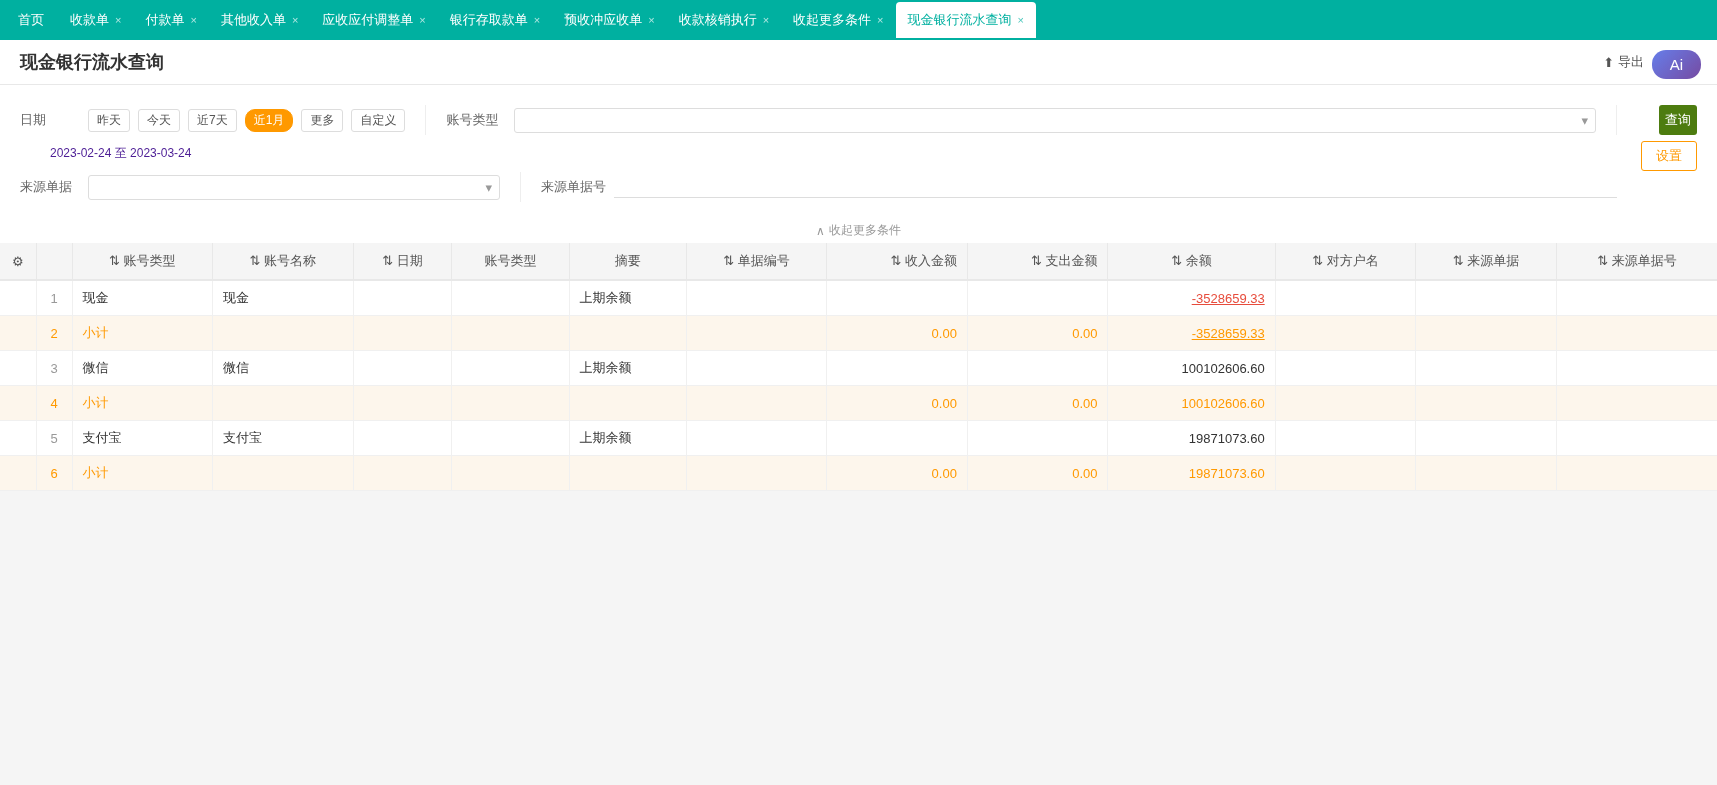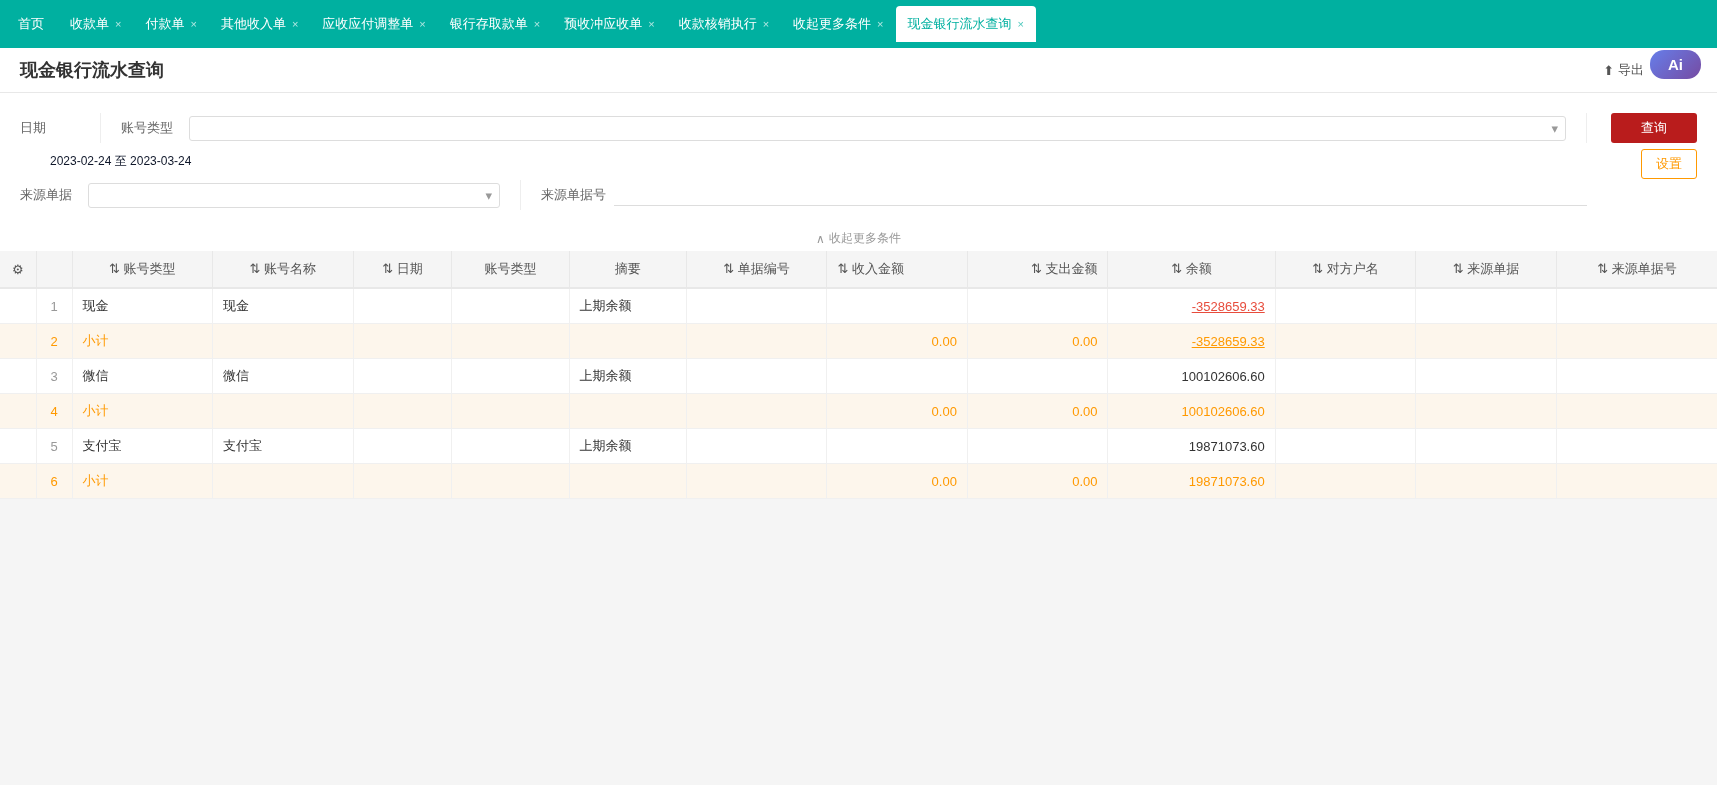--- a/index.html
+++ b/index.html
@@ -3,21 +3,21 @@
   <meta charset="utf-8">
   <style>
     * { box-sizing: border-box; margin: 0; padding: 0; }
     body { font-family: "Microsoft YaHei", Arial, sans-serif; font-size: 13px; background: #f5f5f5; color: #333; }
 
     
     .nav-bar {
       background: #00b0a0;
       display: flex;
       align-items: center;
-      height: 48px;
+      height: 40px;
       padding: 0 4px;
       overflow: hidden;
     }
     .nav-item {
       color: #fff;
       padding: 0 12px;
       height: 36px;
       display: flex;
       align-items: center;
       cursor: pointer;
@@ -93,21 +93,21 @@
       font-size: 12px;
       color: #555;
     }
     .date-btn.active {
       background: #f90;
       color: #fff;
       border-color: #f90;
       border-radius: 10px;
     }
     .date-range {
-      color: #0f172a;
+      color: #4c1d95;
       font-size: 12px;
     }
     .filter-select {
       border: 1px solid #ddd;
       border-radius: 3px;
       padding: 4px 24px 4px 8px;
       background: #fff;
       cursor: pointer;
       font-size: 13px;
       color: #333;
@@ -128,24 +128,24 @@
       color: #999;
       pointer-events: none;
     }
     .dots-btn {
       color: #f90;
       cursor: pointer;
       font-size: 18px;
       letter-spacing: 2px;
     }
     .btn-query {
-      background: #b91c1c;
+      background: #4d7c0f;
       color: #fff;
       border: none;
-      padding: 6px 30px;
+      padding: 6px 6px;
       border-radius: 3px;
       cursor: pointer;
       font-size: 13px;
     }
     .btn-settings {
       background: #fff;
       color: #f90;
       border: 1px solid #f90;
       padding: 5px 14px;
       border-radius: 3px;
@@ -328,20 +328,28 @@
 </div>
 
 <div class="filter-section">
   <div style="display:flex; align-items:flex-start; gap:24px; padding: 10px 0 8px 0;">
 
     <div style="flex:1;">
 
       <div style="display:flex; align-items:center; gap:20px; margin-bottom:10px;">
         <div class="filter-group">
           <span class="filter-label">日期</span>
+          <div class="date-shortcuts">
+            <button class="date-btn">昨天</button>
+            <button class="date-btn">今天</button>
+            <button class="date-btn">近7天</button>
+            <button class="date-btn active">近1月</button>
+            <button class="date-btn">更多</button>
+            <button class="date-btn">自定义</button>
+          </div>
         </div>
 
         <div style="width:1px; height:30px; background:#eee;"></div>
 
         <div class="filter-group" style="flex:1;">
           <span class="filter-label">账号类型</span>
           <div class="select-wrapper" style="flex:1; min-width:180px;">
             <select class="filter-select">
               <option value=""></option>
             </select>
@@ -402,21 +410,21 @@
           <span>⇅</span> 账号名称
         </th>
         <th>
           <span>⇅</span> 日期
         </th>
         <th>账号类型</th>
         <th>摘要</th>
         <th>
           <span>⇅</span> 单据编号
         </th>
-        <th style="text-align:left;">
+        <th style="text-align:right;">
           <span>⇅</span> 收入金额
         </th>
         <th style="text-align:right;">
           <span>⇅</span> 支出金额
         </th>
         <th style="">
           <span>⇅</span> 余额
         </th>
         <th>
           <span>⇅</span> 对方户名
@@ -523,13 +531,13 @@
       <td class="col-amount">0.00</td>
       <td class="col-balance ">19871073.60</td>
       <td></td>
       <td></td>
       <td></td>
     </tr>
       </tbody>
   </table>
 </div>
 
-<button class="ai-btn" style="position:fixed;top:50px;right:16px;background:linear-gradient(135deg,#667eea,#764ba2);color:#fff;border:none;padding:6px 18px;border-radius:14px;cursor:pointer;font-size:15px;font-weight:bold;z-index:999;">Ai</button>
+<button class="ai-btn" style="position:fixed;top:50px;right:16px;background:linear-gradient(135deg,#667eea,#764ba2);color:#fff;border:none;padding:6px 18px;border-radius:14px;cursor:pointer;font-size:15px;font-weight:normal;z-index:999;">Ai</button>
 
 </body></html>

